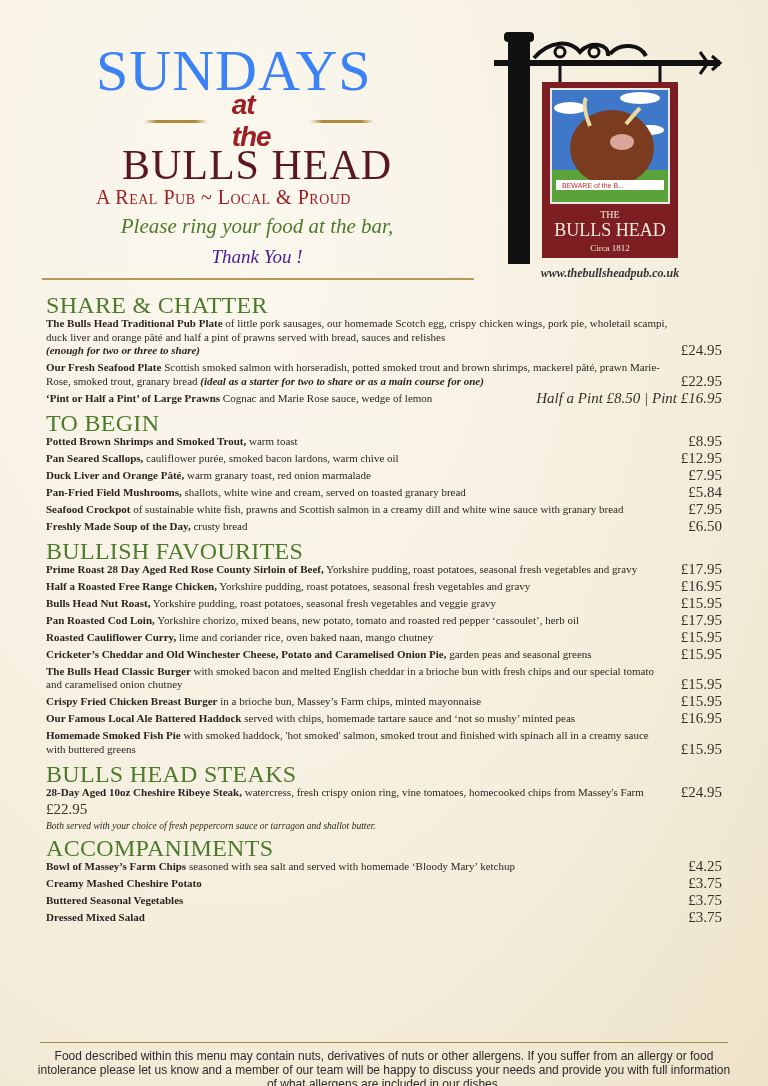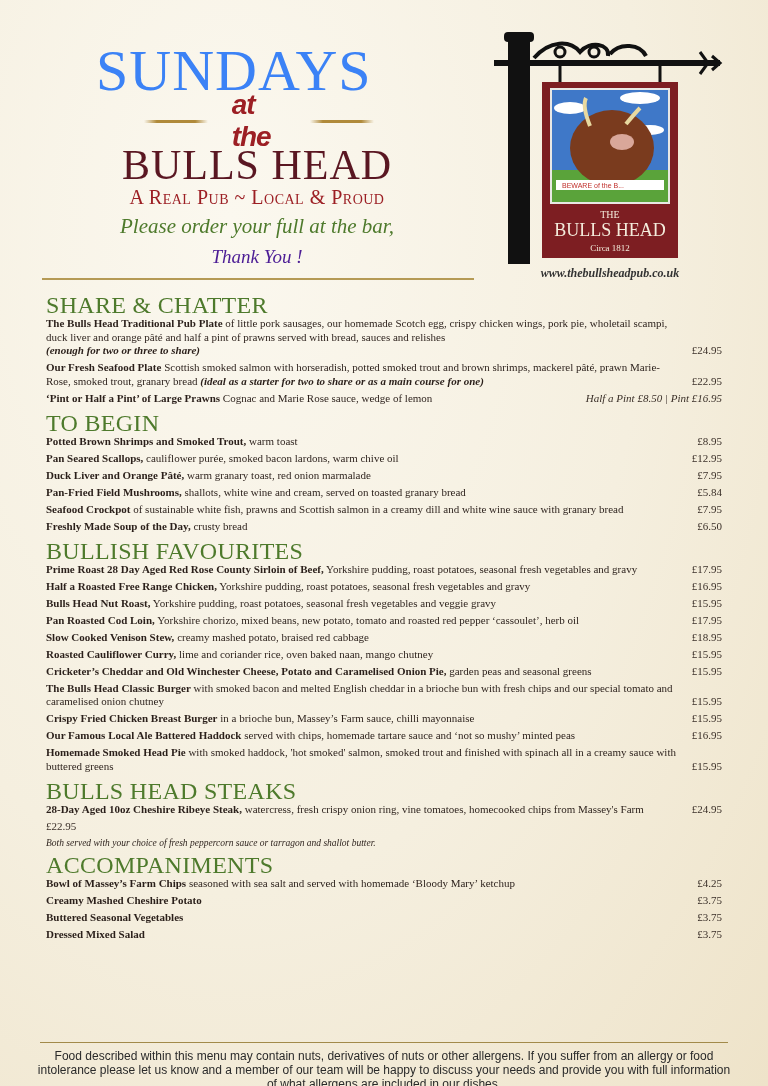--- a/index.html
+++ b/index.html
@@ -7,51 +7,51 @@
     background: radial-gradient(ellipse at 30% 20%, #fbf8ef 0%, #f5efdf 55%, #eee3c9 100%);
     font-family:"Liberation Serif","DejaVu Serif",serif;color:#2a1f1a;}
   .header{position:absolute;left:0;top:0;width:768px;height:290px;}
   .title1{position:absolute;left:96px;top:40px;width:322px;text-align:left;
     font-size:58px;letter-spacing:1px;color:#3b82f6;line-height:62px;}
   .atthe-row{position:absolute;left:144px;top:103px;width:230px;height:36px;display:flex;align-items:center;justify-content:center;gap:24px;}
   .rule-gold{height:3px;width:80px;background:linear-gradient(90deg,transparent,#b08a3a 20%,#b08a3a 80%,transparent);}
   .atthe{font-style:italic;font-weight:bold;color:#9c1f24;font-size:28px;font-family:"Liberation Sans",sans-serif;letter-spacing:-1px;}
   .title2{position:absolute;left:96px;top:140px;width:322px;text-align:center;
     font-size:42px;color:#5a1722;letter-spacing:1px;line-height:50px;}
-  .tagline{position:absolute;left:96px;top:186px;width:322px;text-align:center;color:#9c1f24;font-size:20px;font-variant:small-caps;letter-spacing:0.5px;}
+  .tagline{position:absolute;left:96px;top:186px;width:322px;color:#9c1f24;font-size:20px;font-variant:small-caps;letter-spacing:0.5px;}
   .order1{position:absolute;left:96px;top:214px;width:322px;text-align:center;color:#4e7a2c;font-style:italic;font-size:21px;}
   .order2{position:absolute;left:96px;top:246px;width:322px;text-align:center;color:#4c1d95;font-style:italic;font-size:19px;}
   .header-rule{position:absolute;left:42px;top:278px;width:432px;height:2px;background:#b59a55;}
   .sign{position:absolute;left:490px;top:30px;width:240px;height:240px;}
   .website{position:absolute;left:490px;top:266px;width:240px;text-align:center;font-style:italic;font-weight:bold;font-size:12px;color:#333;}
   .menu{position:absolute;left:46px;top:292px;width:676px;}
   .section{margin-bottom:4px;}
   .sec-title{color:#4e7a2c;font-size:24px;letter-spacing:0.3px;line-height:22px;margin-top:2px;}
   .item{display:flex;justify-content:space-between;align-items:flex-end;font-size:11px;line-height:13.5px;padding:1px 0 2.5px;}
   .item .desc{flex:1;padding-right:12px;}
   .item b{font-weight:bold;}
-  .price{font-size:11px;white-space:nowrap;color:#3a2f28;text-align:center;}
+  .price{font-size:15px;white-space:nowrap;color:#3a2f28;text-align:center;}
   .note{font-style:italic;font-weight:bold;}
   .footnote{font-style:italic;font-size:9.5px;line-height:13px;padding-top:1px;}
   .footer-rule{position:absolute;left:40px;top:1042px;width:688px;height:1px;background:#a28a4a;}
   .footer-text{position:absolute;left:34px;top:1049px;width:700px;text-align:center;font-family:"Liberation Sans",sans-serif;font-size:12px;line-height:14px;color:#2a2a2a;}
 </style>
 </head>
 <body>
 
 <div class="header">
   <div class="title1">SUNDAYS</div>
   <div class="atthe-row">
     <span class="rule-gold"></span>
     <span class="atthe">at the</span>
     <span class="rule-gold"></span>
   </div>
   <div class="title2">BULLS HEAD</div>
   <div class="tagline">A Real Pub ~ Local &amp; Proud</div>
-  <div class="order1">Please order your full at the bar,</div>
+  <div class="order1">Please ring your food at the bar,</div>
   <div class="order2">Thank You !</div>
   <div class="header-rule"></div>
 
   <svg class="sign" viewBox="0 0 240 240" xmlns="http://www.w3.org/2000/svg">
     <rect x="18" y="6" width="22" height="228" fill="#111"></rect>
     <rect x="14" y="2" width="30" height="10" rx="4" fill="#111"></rect>
     <rect x="4" y="30" width="226" height="6" fill="#111"></rect>
     <path d="M44 28 C60 10, 80 10, 90 22 C100 10,120 14,118 26 M120 24 C130 12,150 14,156 26" stroke="#111" stroke-width="4" fill="none"></path>
     <circle cx="70" cy="22" r="5" fill="none" stroke="#111" stroke-width="3"></circle>
     <circle cx="104" cy="22" r="5" fill="none" stroke="#111" stroke-width="3"></circle>
@@ -133,45 +133,41 @@
       </div>
       <div class="item">
         <div class="desc"><b>Bulls Head Nut Roast,</b><span> Yorkshire pudding, roast potatoes, seasonal fresh vegetables and veggie gravy</span></div>
         <div class="price">£15.95</div>
       </div>
       <div class="item">
         <div class="desc"><b>Pan Roasted Cod Loin,</b><span> Yorkshire chorizo, mixed beans, new potato, tomato and roasted red pepper ‘cassoulet’, herb oil</span></div>
         <div class="price">£17.95</div>
       </div>
       <div class="item">
-        <div class="desc"><b>Slow Cooked Venison Stew,</b><span> creamy mashed potato, braised red cabbage</span></div>
-        <div class="price">£18.95</div>
-      </div>
-      <div class="item">
         <div class="desc"><b>Roasted Cauliflower Curry,</b><span> lime and coriander rice, oven baked naan, mango chutney</span></div>
         <div class="price">£15.95</div>
       </div>
       <div class="item">
         <div class="desc"><b>Cricketer’s Cheddar and Old Winchester Cheese, Potato and Caramelised Onion Pie,</b><span> garden peas and seasonal greens</span></div>
         <div class="price">£15.95</div>
       </div>
       <div class="item">
         <div class="desc"><b>The Bulls Head Classic Burger</b><span> with smoked bacon and melted English cheddar in a brioche bun with fresh chips and our special tomato and caramelised onion chutney</span></div>
         <div class="price">£15.95</div>
       </div>
       <div class="item">
-        <div class="desc"><b>Crispy Fried Chicken Breast Burger</b><span> in a brioche bun, Massey’s Farm sauce, chilli mayonnaise</span></div>
+        <div class="desc"><b>Crispy Fried Chicken Breast Burger</b><span> in a brioche bun, Massey’s Farm chips, minted mayonnaise</span></div>
         <div class="price">£15.95</div>
       </div>
       <div class="item">
         <div class="desc"><b>Our Famous Local Ale Battered Haddock</b><span> served with chips, homemade tartare sauce and ‘not so mushy’ minted peas</span></div>
         <div class="price">£16.95</div>
       </div>
       <div class="item">
-        <div class="desc"><b>Homemade Smoked Head Pie</b><span> with smoked haddock, 'hot smoked' salmon, smoked trout and finished with spinach all in a creamy sauce with buttered greens</span></div>
+        <div class="desc"><b>Homemade Smoked Fish Pie</b><span> with smoked haddock, 'hot smoked' salmon, smoked trout and finished with spinach all in a creamy sauce with buttered greens</span></div>
         <div class="price">£15.95</div>
       </div>
     </div>
     <div class="section">
       <div class="sec-title">BULLS HEAD STEAKS</div>
       <div class="item">
         <div class="desc"><b>28-Day Aged 10oz Cheshire Ribeye Steak,</b><span> watercress, fresh crispy onion ring, vine tomatoes, homecooked chips from Massey's Farm</span></div>
         <div class="price">£24.95</div>
       </div>
       <div class="item">

